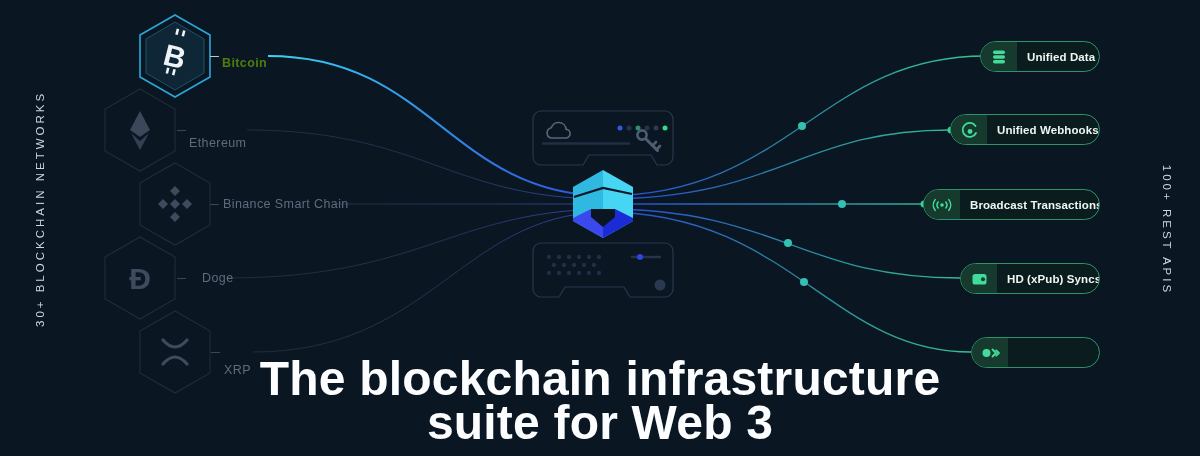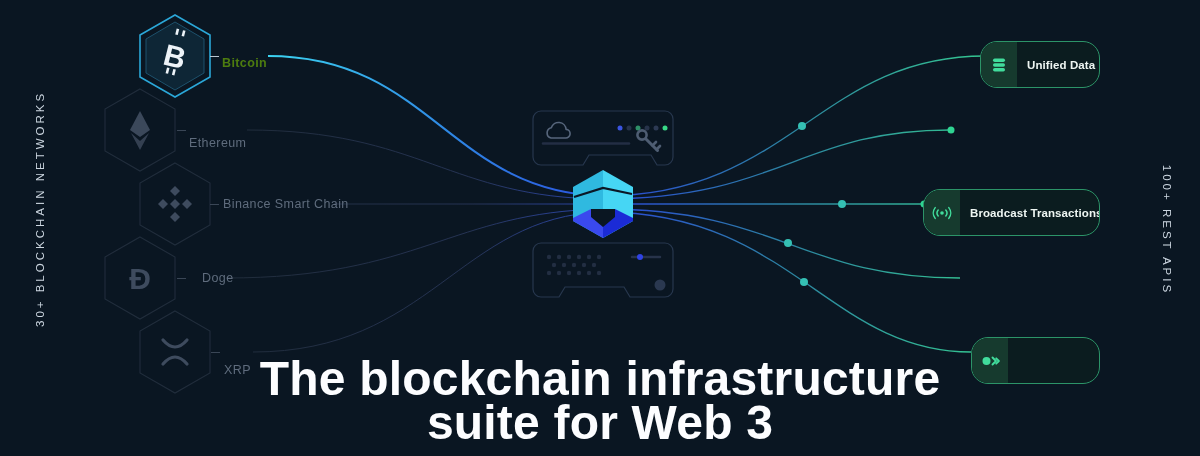--- a/index.html
+++ b/index.html
@@ -23,21 +23,21 @@
   .net-label {
     position:absolute; font-size:12.5px; font-weight:500;
     color:#5f6c7d; letter-spacing:0.4px; white-space:nowrap;
   }
   .net-label.hl { color:#4d7c0f; font-weight:600;margin-top:7px; }
   .net-dash { position:absolute; width:9px; height:1px; background:#3a4656; }
   .net-dash.hl { background:#b9c6d2; }
 
   
   .pill {
-    position:absolute; height:47px; display:flex; align-items:stretch;
+    position:absolute; height:31px; display:flex; align-items:stretch;
     border:1px solid #2c9468; border-radius:17px; overflow:hidden;
     background:#0b1c1f; box-sizing:border-box; cursor:pointer;
   }
   .pill-icon {
     width:36px; background:#163a2e; display:flex;
     align-items:center; justify-content:center; flex:none;
   }
   .pill-label {
     flex:1; display:flex; align-items:center; justify-content:center;
     color:#eef6f2; font-size:11.5px; font-weight:700; letter-spacing:0.1px;
@@ -221,36 +221,54 @@
     <div class="pill-icon">
       <svg width="18" height="18" viewBox="0 0 18 18" fill="#41dc9c">
         <rect x="3" y="2.5" width="12" height="3.4" rx="1.7"></rect>
         <rect x="3" y="7.3" width="12" height="3.4" rx="1.7"></rect>
         <rect x="3" y="12.1" width="12" height="3.4" rx="1.7"></rect>
       </svg>
     </div>
     <div class="pill-label">Unified Data</div>
   </div>
 
+  <div class="pill" style="left:950px;top:114px;width:150px;">
+    <div class="pill-icon">
+      <svg width="19" height="19" viewBox="0 0 19 19">
+        <path d="M15.5 6 A7 7 0 1 0 16 13" fill="none" stroke="#41dc9c" stroke-width="1.8" stroke-linecap="round"></path>
+        <circle cx="10" cy="11.5" r="2.4" fill="#41dc9c"></circle>
+      </svg>
+    </div>
+    <div class="pill-label">Unified Webhooks</div>
+  </div>
 
   <div class="pill" style="left:923px;top:189px;width:177px;">
     <div class="pill-icon">
       <svg width="22" height="18" viewBox="0 0 22 18">
         <circle cx="11" cy="9" r="1.8" fill="#41dc9c"></circle>
         <g fill="none" stroke="#41dc9c" stroke-width="1.5" stroke-linecap="round">
           <path d="M7.2 6 a4.7 4.7 0 0 0 0 6"></path>
           <path d="M4.2 3.6 a8.6 8.6 0 0 0 0 10.8"></path>
           <path d="M14.8 6 a4.7 4.7 0 0 1 0 6"></path>
           <path d="M17.8 3.6 a8.6 8.6 0 0 1 0 10.8"></path>
         </g>
       </svg>
     </div>
     <div class="pill-label">Broadcast Transactions</div>
   </div>
 
+  <div class="pill" style="left:960px;top:263px;width:140px;">
+    <div class="pill-icon">
+      <svg width="19" height="18" viewBox="0 0 19 18">
+        <rect x="2.5" y="4" width="14" height="10.5" rx="2.6" fill="#41dc9c"></rect>
+        <circle cx="13" cy="9.2" r="2" fill="#163a2e"></circle>
+      </svg>
+    </div>
+    <div class="pill-label">HD (xPub) Syncs</div>
+  </div>
 
   <div class="pill" style="left:971px;top:337px;width:129px;">
     <div class="pill-icon">
       <svg width="21" height="18" viewBox="0 0 21 18">
         <circle cx="6.5" cy="9" r="4" fill="#41dc9c"></circle>
         <g fill="none" stroke="#41dc9c" stroke-width="1.9" stroke-linecap="round" stroke-linejoin="round">
           <polyline points="12.5,5.5 16,9 12.5,12.5"></polyline>
           <polyline points="16.2,6.3 18.9,9 16.2,11.7"></polyline>
         </g>
       </svg>

